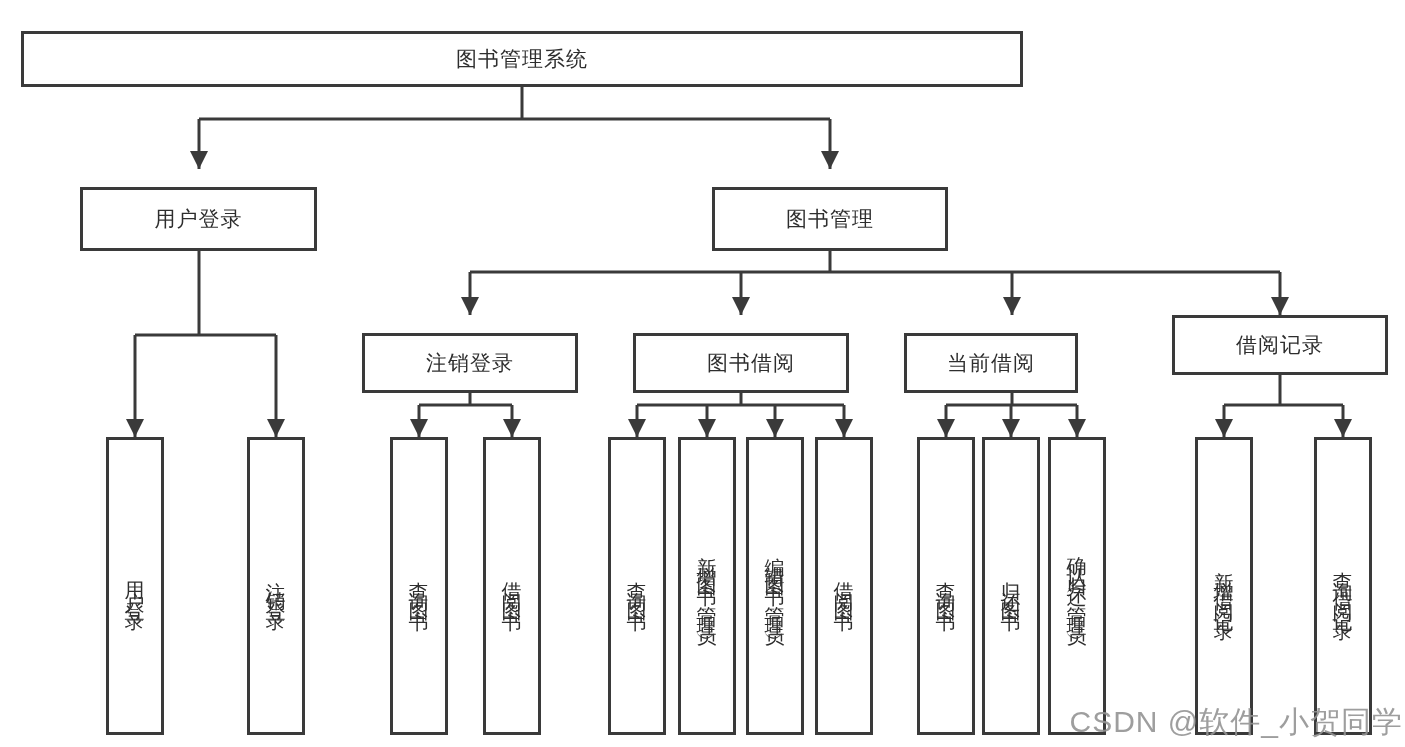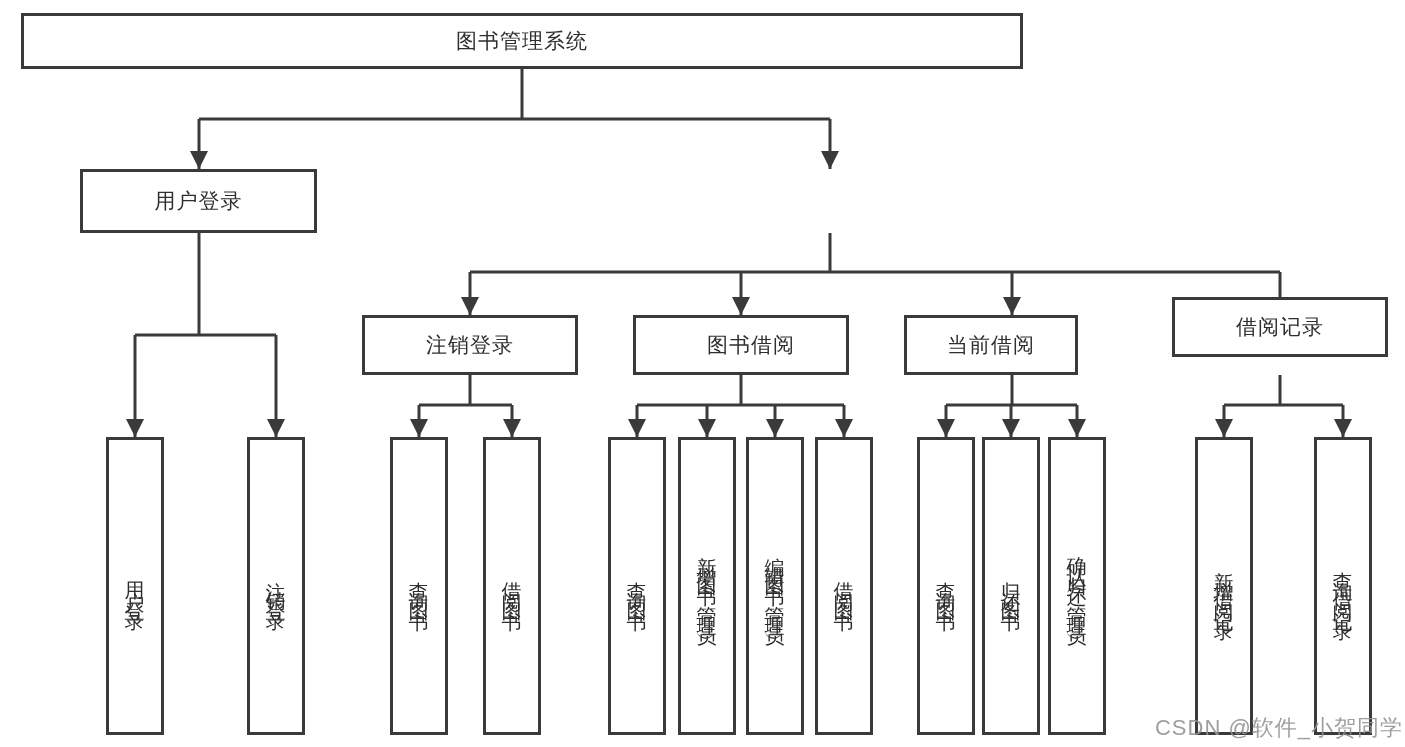--- a/index.html
+++ b/index.html
@@ -7,21 +7,21 @@
     width:1405px;height:747px;position:relative;overflow:hidden;
     font-family:"Liberation Sans","DejaVu Sans",sans-serif;
     color:#2e2e2e;
   }
   #stage{position:absolute;left:0;top:0;width:1405px;height:747px;}
   svg.connectors{position:absolute;left:0;top:0;z-index:0;}
   .box{
     position:absolute;z-index:1;background:#fff;
     border:3px solid #3a3a3a;box-sizing:border-box;
     display:flex;align-items:center;justify-content:center;
-    font-size:21px;letter-spacing:1px;color:#2e2e2e;
+    font-size:21px;letter-spacing:1px;color:#2e2e2e;margin-top:18px;
   }
   .vbox{
     position:absolute;z-index:1;background:#fff;
     border:3px solid #3a3a3a;box-sizing:border-box;
     width:58px;top:437px;height:298px;
     display:flex;align-items:center;justify-content:center;
   }
   .vbox .vtext{
     writing-mode:vertical-rl;text-orientation:upright;
     font-size:20px;line-height:1;letter-spacing:10px;color:#2e2e2e;
@@ -35,21 +35,21 @@
   .n-current{left:904px;top:315px;width:174px;height:60px;}
   .n-record{left:1172px;top:297px;width:216px;height:60px;}
   
   .l1{left:106px;} .l2{left:247px;}
   .l3{left:390px;} .l4{left:483px;}
   .l5{left:608px;} .l6{left:678px;} .l7{left:746px;} .l8{left:815px;}
   .l9{left:917px;} .l10{left:982px;} .l11{left:1048px;}
   .l12{left:1195px;} .l13{left:1314px;}
   .watermark{
     position:absolute;z-index:3;right:2px;bottom:4px;
-    font-size:22px;color:rgba(148,148,148,0.9);letter-spacing:1px;
+    font-size:30px;color:rgba(148,148,148,0.9);letter-spacing:1px;
     white-space:nowrap;
     text-align:right;
   }
 </style>
 </head>
 <body>
 
 <div id="stage">
 
   <svg class="connectors" width="1405" height="747" viewBox="0 0 1405 747">
@@ -94,20 +94,23 @@
       <line x1="1343" y1="405" x2="1343" y2="437" marker-end="url(#ah)"></line>
     </g>
   </svg>
 
   <div class="box n-root">
     <span>图书管理系统</span>
   </div>
 
   <div class="box n-user-login">
     <span>用户登录</span>
+  </div>
+  <div class="box n-book-mgmt">
+    <span>图书管理</span>
   </div>
 
   <div class="box n-new-rec">
     <span>注销登录</span>
   </div>
   <div class="box n-borrow">
     <span>图书借阅</span>
   </div>
   <div class="box n-current">
     <span>当前借阅</span>

